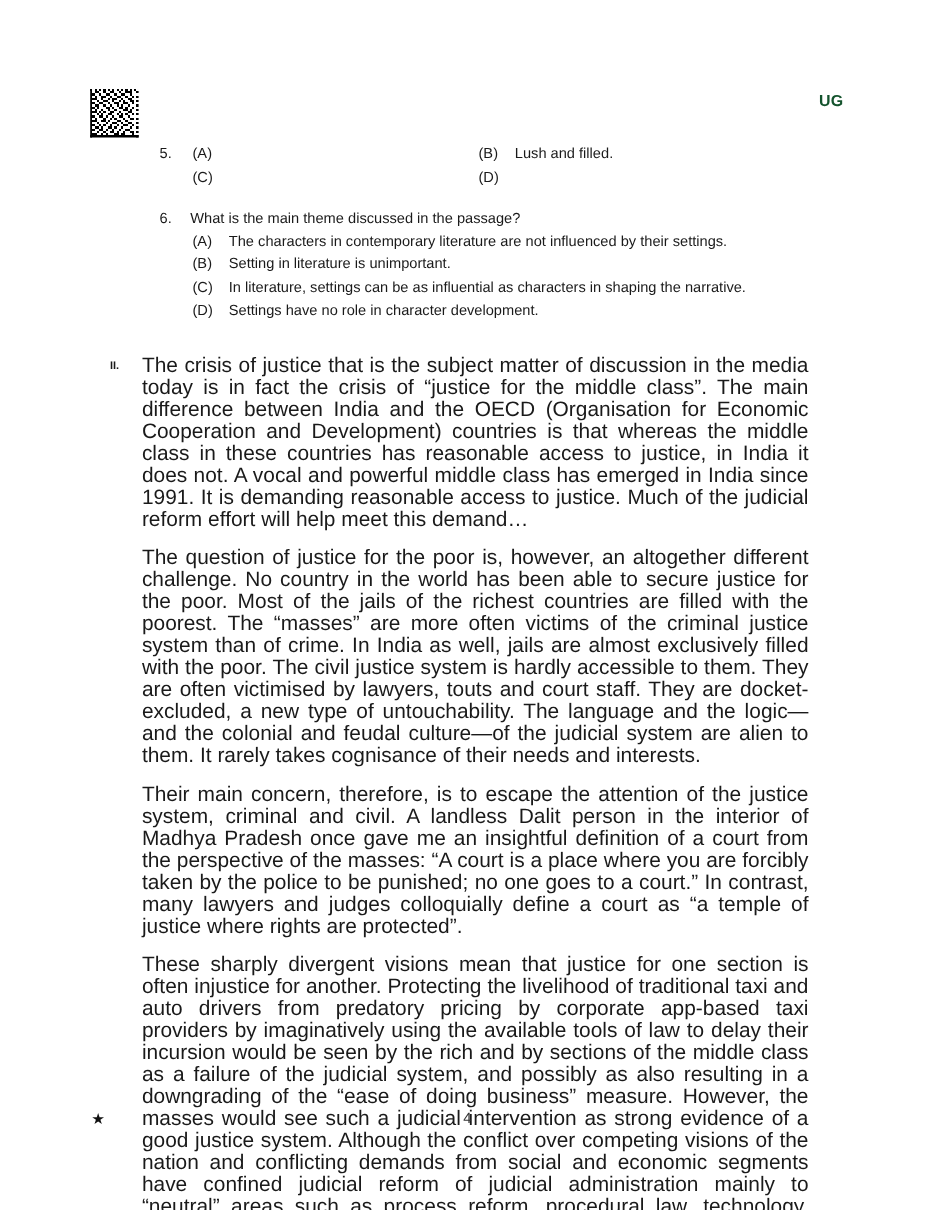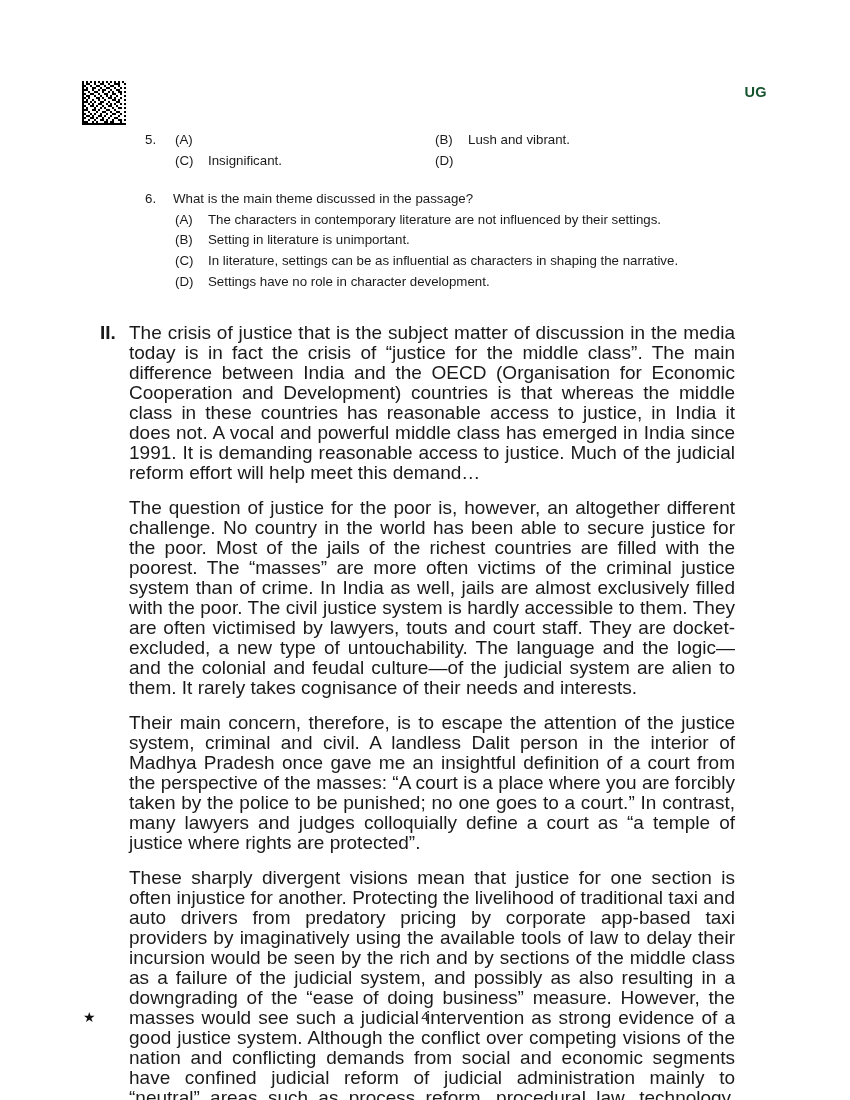--- a/index.html
+++ b/index.html
@@ -113,21 +113,21 @@
   .passage {
     position: relative;
     margin-top: 31px;
     padding-left: 100px;
     padding-right: 115px;
   }
   .passage-num {
     position: absolute;
     left: 100px;
     top: 0;
-    font-size: 19px;
+    font-size: 10px;
     font-weight: bold;
     line-height: 20.7px;
   }
   .passage-body {
     padding-left: 29px;
   }
   .para {
     font-size: 19px;
     line-height: 20px;
     text-align: justify;
@@ -331,25 +331,24 @@
   <div class="content">
 
     <div class="question">
       <div class="q-num">5.</div>
       <div class="opt-grid">
         <div class="opt">
           <span class="opt-key">(A)</span>
         </div>
         <div class="opt">
           <span class="opt-key">(B)</span>
-          <span class="opt-text">Lush and vibrant.</span>
+          <span class="opt-text">Lush and filled.</span>
         </div>
         <div class="opt">
           <span class="opt-key">(C)</span>
-          <span class="opt-text">Insignificant.</span>
         </div>
         <div class="opt">
           <span class="opt-key">(D)</span>
         </div>
       </div>
     </div>
 
     <div class="gap-between-questions"></div>
 
     <div class="question">

